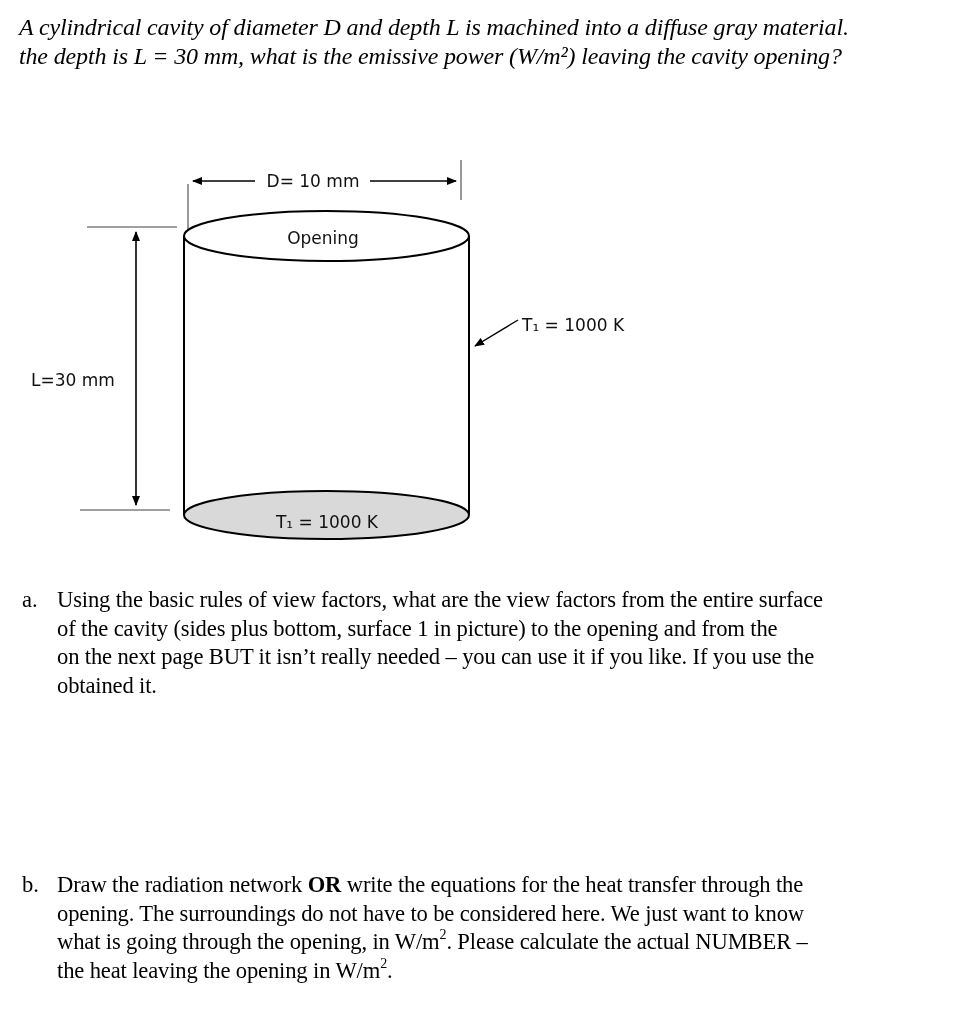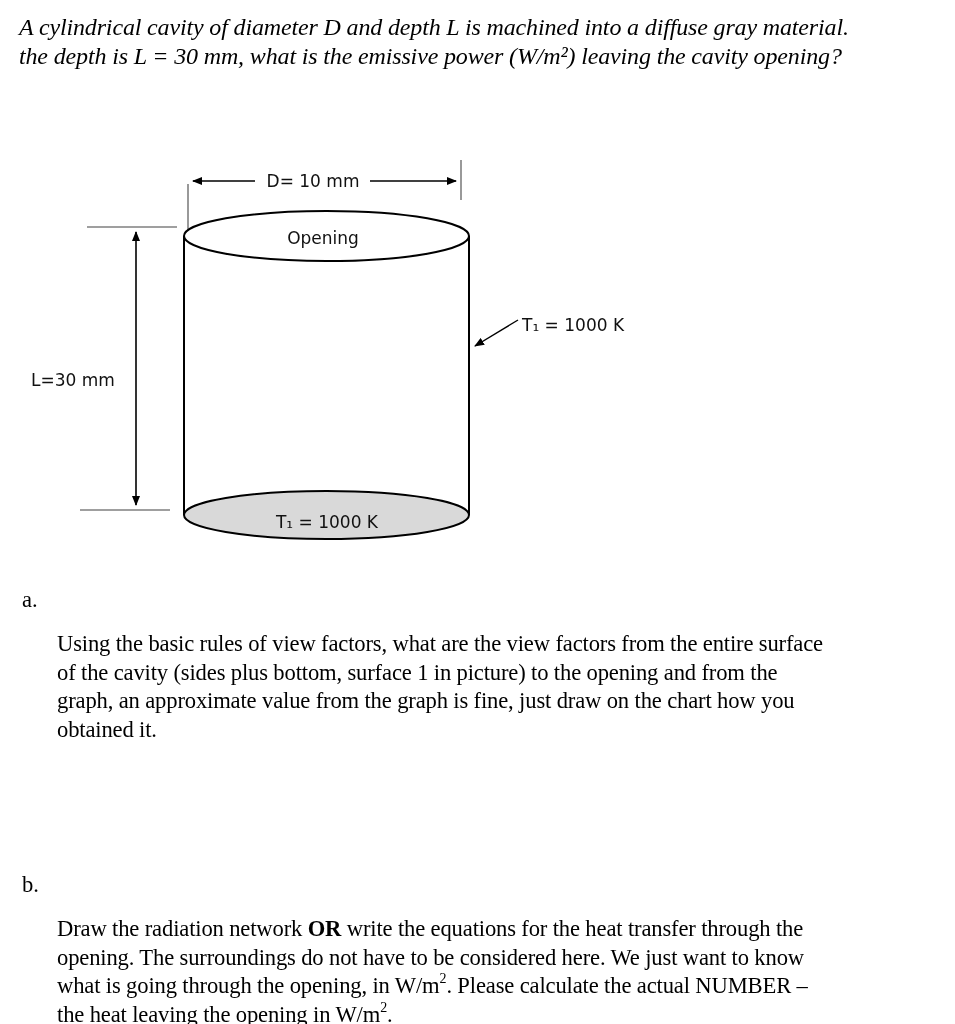--- a/index.html
+++ b/index.html
@@ -6,21 +6,21 @@
     body { width: 955px; height: 1024px; position: relative; overflow: hidden; color: #000; }
     .serif { font-family: "Liberation Serif", "DejaVu Serif", serif; }
     #intro {
       position: absolute; left: 19px; top: 13px; width: 920px;
       font-size: 24px; line-height: 28.5px; letter-spacing: -0.15px; font-style: italic;
     }
     #intro p { margin: 0; white-space: nowrap; }
     #diagram { position: absolute; left: 0; top: 150px; }
     .q { position: absolute; left: 22px; width: 900px; font-size: 22.6px; line-height: 28.5px; letter-spacing: -0.15px; }
     .q .marker { position: absolute; left: 0; top: 0; }
-    .q .body { margin-left: 35px; margin-top: 44px; }
+    .q .body { margin-left: 35px; }
     .q .body span.line { display: block; white-space: nowrap; }
     #qa { top: 586px; }
     #qb { top: 871px; }
     sup { font-size: 0.62em; line-height: 0; vertical-align: 0.7em; }
     .diag-text { font-family: "DejaVu Sans", "Liberation Sans", sans-serif; font-size: 17px; fill: #111; }
   </style>
 </head>
 <body>
 
 <div id="intro" class="serif">
@@ -66,21 +66,21 @@
     <line x1="136" y1="368" x2="136" y2="505" stroke="#000" stroke-width="1.6" marker-end="url(#arrowhead)"></line>
     <text class="diag-text" x="31" y="386">L=30 mm</text>
   </g>
 </svg>
 
 <div id="qa" class="q serif">
   <span class="marker">a.</span>
   <div class="body">
     <span class="line">Using the basic rules of view factors, what are the view factors from the entire surface</span>
     <span class="line">of the cavity (sides plus bottom, surface 1 in picture) to the opening and from the</span>
-    <span class="line">graph, an approximate value from the graph is fine, just draw on the chart how you</span>
+    <span class="line">on the next page BUT it isn’t really needed – you can use it if you like.  If you use the</span>
     <span class="line">obtained it.</span>
   </div>
 </div>
 
 <div id="qb" class="q serif">
   <span class="marker">b.</span>
   <div class="body">
     <span class="line"><span>Draw the radiation network </span><b>OR</b><span> write the equations for the heat transfer through the</span></span>
     <span class="line">opening.  The surroundings do not have to be considered here. We just want to know</span>
     <span class="line"><span>what is going through the opening, in W/m</span><sup>2</sup><span>.  Please calculate the actual NUMBER –</span></span>

